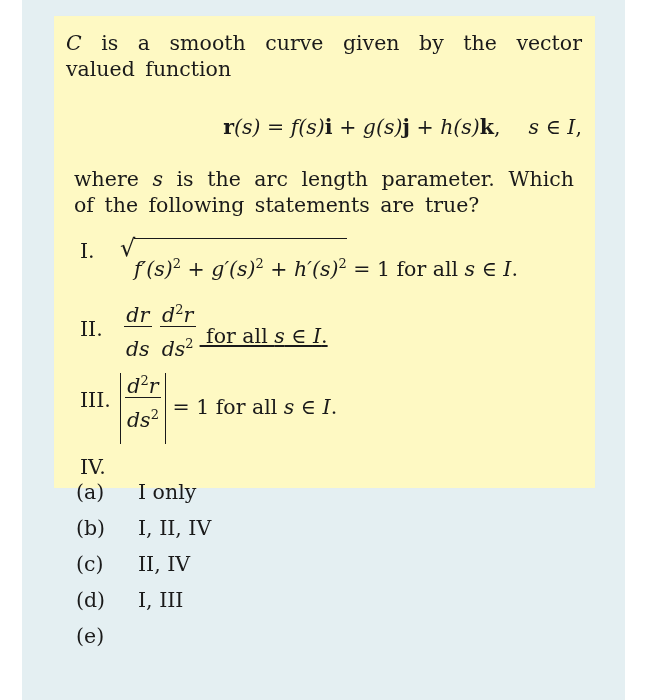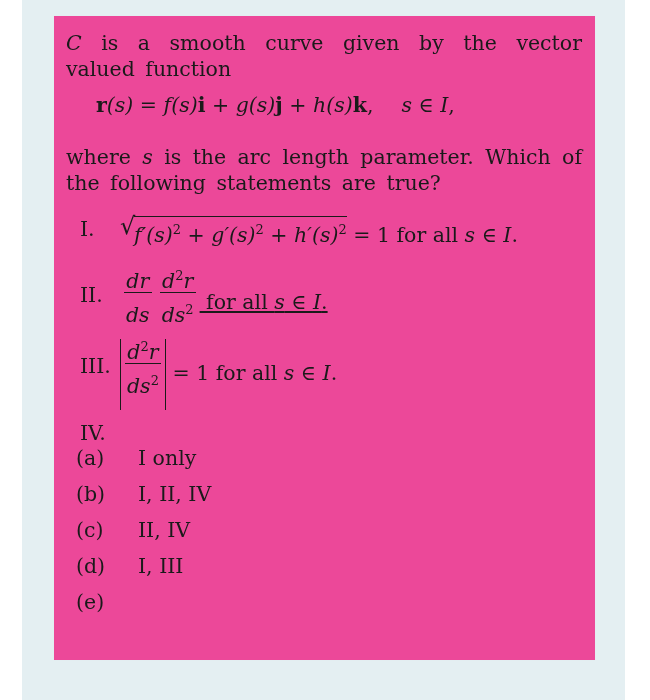--- a/index.html
+++ b/index.html
@@ -5,44 +5,44 @@
     html, body { margin: 0; padding: 0; }
     body {
       width: 650px; height: 700px; background: #ffffff; position: relative; overflow: hidden;
       font-family: "DejaVu Serif", "Liberation Serif", serif; color: #1a1a1a;
     }
     .backdrop {
       position: absolute; left: 22px; top: 0; width: 603px; height: 700px;
       background: #e4eff2;
     }
     .card {
-      position: absolute; left: 54px; top: 16px; width: 541px; height: 644px;
-      background: #ec4899; box-shadow: 0 0 1px rgba(0,0,0,0.04);
+      position: absolute; left: 54px; top: 16px; width: 541px; height: 472px;
+      background: #fef9c3; box-shadow: 0 0 1px rgba(0,0,0,0.04);
     }
     .content {
       position: absolute; left: 12px; top: 14px; width: 516px;
       font-size: 20.5px; line-height: 26px;
     }
     .justify { text-align: justify; text-align-last: left; word-spacing: 4px; }
     .mi { font-style: italic; }
     .bf { font-weight: bold; font-style: normal; }
     .display {
-      text-align: left; margin: 10px 0 26px 0; font-size: 20.5px; line-height: 26px;
+      text-align: right; margin: 32px 0 26px 0; font-size: 20.5px; line-height: 26px;
       padding-left: 30px;
     }
     .display .sp { display: inline-block; width: 28px; }
     .para2 { margin-top: 0; }
 
     .stmt { position: relative; padding-left: 54px; margin-top: 18px; line-height: 26px; }
     .stmt .num { position: absolute; left: 14px; top: 0; }
     .stmt-1 { margin-top: 20px; }
 
     .sqrt { display: inline-block; position: relative; padding-left: 14px; }
     .sqrt .rad { position: absolute; left: 0; top: -3px; font-size: 24px; font-style: normal; }
-    .sqrt .under { border-top: 1.3px solid #1a1a1a; padding-top: 6px; display: inline-block; line-height: 24px; }
+    .sqrt .under { border-top: 1.3px solid #1a1a1a; padding-top: 18px; display: inline-block; line-height: 24px; }
     sup { font-size: 13px; vertical-align: 8px; line-height: 0; font-style: normal; }
     .mi sup { font-style: normal; }
 
     .frac { display: inline-flex; flex-direction: column; align-items: center; vertical-align: middle; margin: 0 4px; }
     .frac .top { line-height: 22px; font-style: italic; padding: 0 2px; }
     .frac .bot { line-height: 22px; font-style: italic; padding: 11px 2px; border-top: 1.3px solid #1a1a1a; }
     .stmt-2 { margin-top: 22px; }
     .stmt-2 .num { top: 12px; }
     .stmt-2 .line { line-height: 50px; text-decoration: underline; }
 
@@ -68,21 +68,21 @@
 
 <div class="card">
   <div class="content">
 
     <p class="justify" style="margin:0"><span class="mi">C</span><span> is a smooth curve given by the vector valued function</span></p>
 
     <div class="display">
       <span class="bf">r</span><span class="mi">(s)</span><span> = </span><span class="mi">f</span><span class="mi">(s)</span><span class="bf">i</span><span> + </span><span class="mi">g</span><span class="mi">(s)</span><span class="bf">j</span><span> + </span><span class="mi">h</span><span class="mi">(s)</span><span class="bf">k</span><span>,</span><span class="sp"></span><span class="mi">s</span><span> ∈ </span><span class="mi">I</span><span>,</span>
     </div>
 
-    <p class="justify para2" style="margin:0"><span>where </span><span class="mi">s</span><span> is the arc length parameter.  Which of the following statements are true?</span></p>
+    <p class="justify para2" style="margin:8px"><span>where </span><span class="mi">s</span><span> is the arc length parameter.  Which of the following statements are true?</span></p>
 
     <div class="stmt stmt-1">
       <span class="num">I.</span>
       <span class="sqrt"><span class="rad">√</span><span class="under mi"><span>f′(s)</span><sup>2</sup><span> + g′(s)</span><sup>2</sup><span> + h′(s)</span><sup>2</sup></span></span><span> = 1 for all </span><span class="mi">s</span><span> ∈ </span><span class="mi">I</span><span>.</span>
     </div>
 
     <div class="stmt stmt-2">
       <span class="num">II.</span>
       <span class="line">
         <span class="frac">

